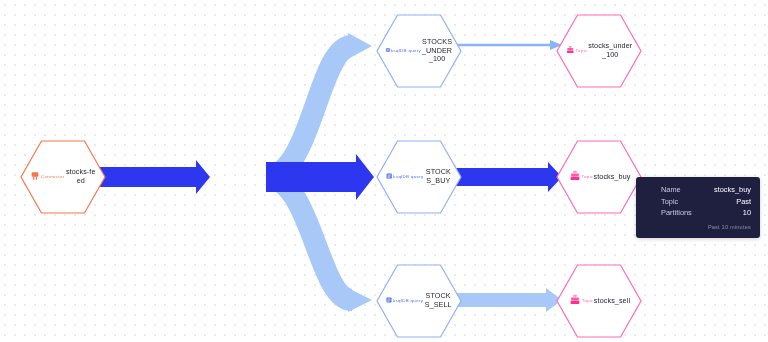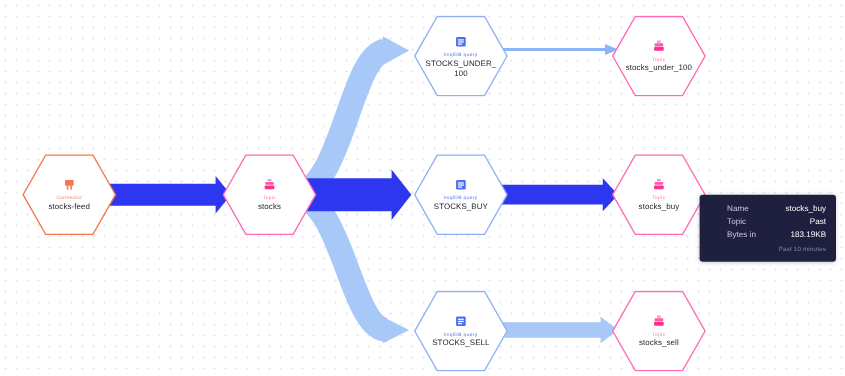--- a/index.html
+++ b/index.html
@@ -43,21 +43,21 @@
   .hex {
     position: absolute;
     left: 0; top: 0;
     width: 86px; height: 74px;
   }
 
   .node-inner {
     position: relative;
     z-index: 2;
     display: flex;
-    flex-direction: column;
+    flex-direction: row;
     align-items: center;
     justify-content: center;
     width: 100%;
     padding: 0 9px;
     text-align: center;
   }
 
   .node-icon {
     width: 14px;
     height: 14px;
@@ -164,34 +164,20 @@
       <svg class="node-icon" viewBox="0 0 16 16">
         <rect x="3.5" y="3" width="9" height="6" rx="1" fill="#f4764b"></rect>
         <rect x="5.3" y="9" width="1.7" height="4" fill="#f4764b"></rect>
         <rect x="9" y="9" width="1.7" height="4" fill="#f4764b"></rect>
       </svg>
       <div class="node-type">Connector</div>
       <div class="node-label">stocks-feed</div>
     </div>
   </div>
 
-  <div class="node t-topic" style="left:202px; top:140px;">
-    <svg class="hex" viewBox="0 0 86 74" preserveAspectRatio="none">
-      <polygon points="21.5,1 64.5,1 85,37 64.5,73 21.5,73 1,37" fill="#ffffff" stroke="#ff69b4" stroke-width="1.2"></polygon>
-    </svg>
-    <div class="node-inner">
-      <svg class="node-icon" viewBox="0 0 16 16">
-        <rect x="6" y="2" width="4" height="2.4" rx="0.6" fill="#ff8fc8"></rect>
-        <rect x="3.5" y="5" width="9" height="3" rx="0.8" fill="#ff5aa8"></rect>
-        <rect x="3" y="8.6" width="10" height="4" rx="1" fill="#ff2e8f"></rect>
-      </svg>
-      <div class="node-type">Topic</div>
-      <div class="node-label">stocks</div>
-    </div>
-  </div>
 
   <div class="node t-ksql" style="left:376px; top:14px;">
     <svg class="hex" viewBox="0 0 86 74" preserveAspectRatio="none">
       <polygon points="21.5,1 64.5,1 85,37 64.5,73 21.5,73 1,37" fill="#ffffff" stroke="#8fb0f5" stroke-width="1.2"></polygon>
     </svg>
     <div class="node-inner">
       <svg class="node-icon" viewBox="0 0 16 16">
         <rect x="3" y="3" width="10" height="10" rx="1.4" fill="#4a6ff0"></rect>
         <rect x="5" y="5.4" width="6" height="1.3" fill="#ffffff"></rect>
         <rect x="5" y="7.6" width="6" height="1.3" fill="#ffffff"></rect>
@@ -282,19 +268,19 @@
   <div id="tooltip">
     <div class="tt-row">
       <span class="tt-key">Name</span>
       <span class="tt-val">stocks_buy</span>
     </div>
     <div class="tt-row">
       <span class="tt-key">Topic</span>
       <span class="tt-val">Past</span>
     </div>
     <div class="tt-row">
-      <span class="tt-key">Bytes in</span>
-      <span class="tt-val">183.19KB</span>
+      <span class="tt-key">Partitions</span>
+      <span class="tt-val">10</span>
     </div>
     <div class="tt-foot">Past 10 minutes</div>
   </div>
 
 </div>
 
 </body></html>

